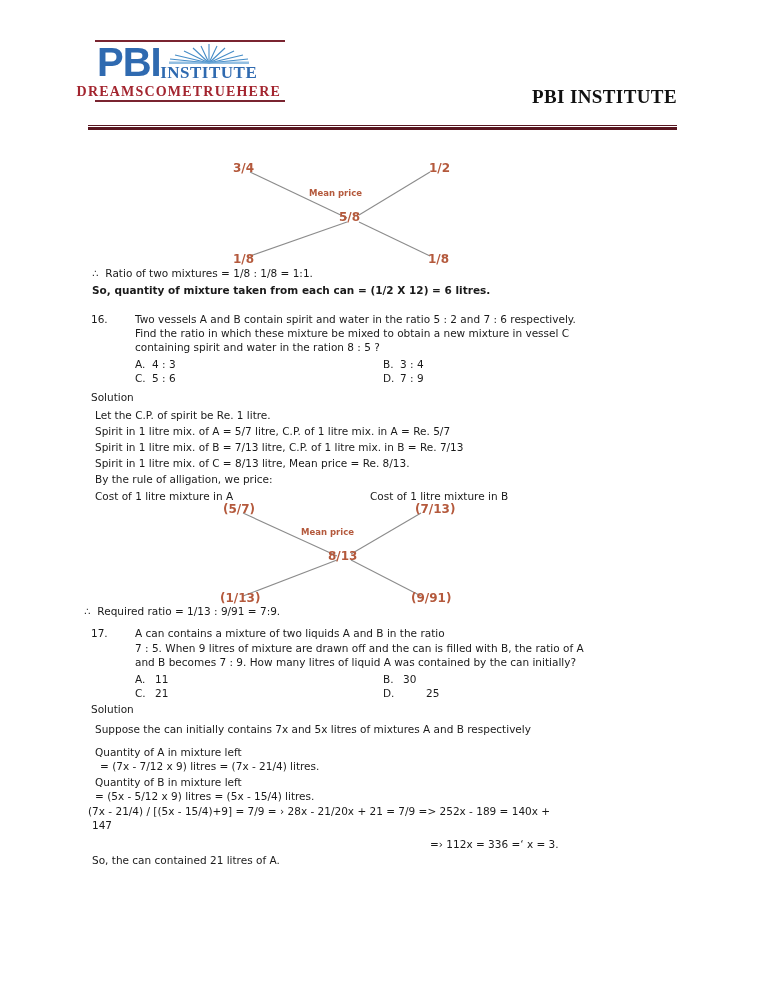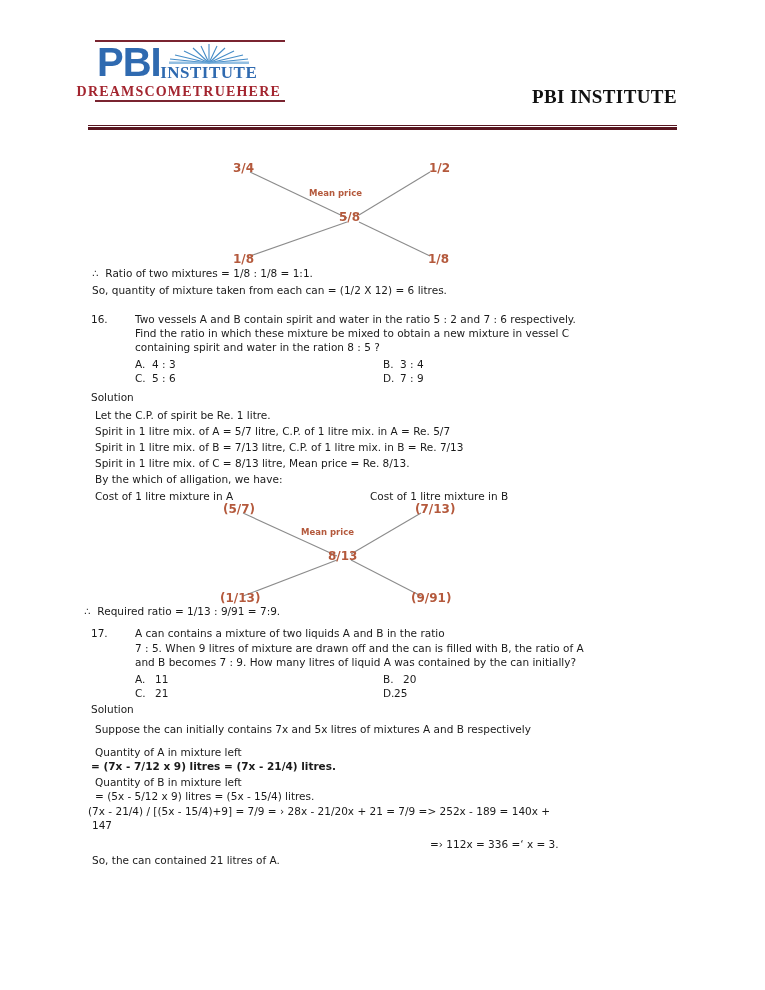--- a/index.html
+++ b/index.html
@@ -199,42 +199,42 @@
       </svg>
       <div class="dlabel" style="left:8px; top:1px;">3/4</div>
       <div class="dlabel" style="left:204px; top:1px;">1/2</div>
       <div class="dlabel mean" style="left:84px; top:28px;">Mean price</div>
       <div class="dlabel" style="left:114px; top:50px;">5/8</div>
       <div class="dlabel" style="left:8px; top:92px;">1/8</div>
       <div class="dlabel" style="left:203px; top:92px;">1/8</div>
     </div>
 
     <div class="txt" style="left:92px; top:266px;">∴  Ratio of two mixtures = 1/8 : 1/8 = 1:1.</div>
-    <div class="txt" style="left:92px; top:283px;">So, quantity of mixture taken from each can = (1/2 X 12) = 6 litres.</div>
+    <div class="txt" style="left:92px; top:283px;font-weight:bold;">So, quantity of mixture taken from each can = (1/2 X 12) = 6 litres.</div>
 
     <div class="txt" style="left:91px; top:312px;">16.</div>
     <div class="txt" style="left:135px; top:312px;">Two vessels A and B contain spirit and water in the ratio 5 : 2 and 7 : 6 respectively.</div>
     <div class="txt" style="left:135px; top:326px;">Find the ratio in which these mixture be mixed to obtain a new mixture in vessel C</div>
     <div class="txt" style="left:135px; top:340px;">containing spirit and water in the ration 8 : 5 ?</div>
 
     <div class="txt" style="left:135px; top:357px;">A.</div>
     <div class="txt" style="left:152px; top:357px;">4 : 3</div>
     <div class="txt" style="left:383px; top:357px;">B.</div>
     <div class="txt" style="left:400px; top:357px;">3 : 4</div>
     <div class="txt" style="left:135px; top:371px;">C.</div>
     <div class="txt" style="left:152px; top:371px;">5 : 6</div>
     <div class="txt" style="left:383px; top:371px;">D.</div>
     <div class="txt" style="left:400px; top:371px;">7 : 9</div>
 
     <div class="txt" style="left:91px; top:390px;">Solution</div>
     <div class="txt" style="left:95px; top:408px;">Let the C.P. of spirit be Re. 1 litre.</div>
     <div class="txt" style="left:95px; top:424px;">Spirit in 1 litre mix. of A = 5/7 litre, C.P. of 1 litre mix. in A = Re. 5/7</div>
     <div class="txt" style="left:95px; top:440px;">Spirit in 1 litre mix. of B = 7/13 litre, C.P. of 1 litre mix. in B = Re. 7/13</div>
     <div class="txt" style="left:95px; top:456px;">Spirit in 1 litre mix. of C = 8/13 litre, Mean price = Re. 8/13.</div>
-    <div class="txt" style="left:95px; top:472px;">By the which of alligation, we have:</div>
+    <div class="txt" style="left:95px; top:472px;">By the rule of alligation, we price:</div>
 
     <div class="txt" style="left:95px; top:489px;">Cost of 1 litre mixture in A</div>
     <div class="txt" style="left:370px; top:489px;">Cost of 1 litre mixture in B</div>
 
     <div class="diagram" style="left:215px; top:500px;">
       <svg width="260" height="112" viewBox="0 0 260 112">
         <g stroke="#8c8c8c" stroke-width="1.1" fill="none">
           <line x1="28" y1="13" x2="122" y2="56"></line>
           <line x1="206" y1="13" x2="136" y2="54"></line>
           <line x1="122" y1="60" x2="28" y2="96"></line>
@@ -252,31 +252,31 @@
     <div class="txt" style="left:84px; top:604px;">∴  Required ratio = 1/13 : 9/91 = 7:9.</div>
 
     <div class="txt" style="left:91px; top:626px;">17.</div>
     <div class="txt" style="left:135px; top:626px;">A can contains a mixture of two liquids A and B in the ratio</div>
     <div class="txt" style="left:135px; top:641px;">7 : 5. When 9 litres of mixture are drawn off and the can is filled with B, the ratio of A</div>
     <div class="txt" style="left:135px; top:655px;">and B becomes 7 : 9. How many litres of liquid A was contained by the can initially?</div>
 
     <div class="txt" style="left:135px; top:672px;">A.</div>
     <div class="txt" style="left:155px; top:672px;">11</div>
     <div class="txt" style="left:383px; top:672px;">B.</div>
-    <div class="txt" style="left:403px; top:672px;">20</div>
+    <div class="txt" style="left:403px; top:672px;">30</div>
     <div class="txt" style="left:135px; top:686px;">C.</div>
     <div class="txt" style="left:155px; top:686px;">21</div>
     <div class="txt" style="left:383px; top:686px;">D.</div>
-    <div class="txt" style="left:394px; top:686px;">25</div>
+    <div class="txt" style="left:426px; top:686px;">25</div>
 
     <div class="txt" style="left:91px; top:702px;">Solution</div>
     <div class="txt" style="left:95px; top:722px;">Suppose the can initially contains 7x and 5x litres of mixtures A and B respectively</div>
 
     <div class="txt" style="left:95px; top:745px;">Quantity of A in mixture left</div>
-    <div class="txt" style="left:91px; top:759px;font-weight:bold;">= (7x - 7/12 x 9) litres = (7x - 21/4) litres.</div>
+    <div class="txt" style="left:100px; top:759px;">= (7x - 7/12 x 9) litres = (7x - 21/4) litres.</div>
     <div class="txt" style="left:95px; top:775px;">Quantity of B in mixture left</div>
     <div class="txt" style="left:95px; top:789px;">= (5x - 5/12 x 9) litres = (5x - 15/4) litres.</div>
 
     <div class="txt" style="left:88px; top:804px;">(7x - 21/4) / [(5x - 15/4)+9] = 7/9 = › 28x - 21/20x + 21 = 7/9 =&gt; 252x - 189 = 140x +</div>
     <div class="txt" style="left:92px; top:818px;">147</div>
     <div class="txt" style="left:430px; top:837px;">=› 112x = 336 =‘ x = 3.</div>
     <div class="txt" style="left:92px; top:853px;">So, the can contained 21 litres of A.</div>
 
   </div>
 </div>

